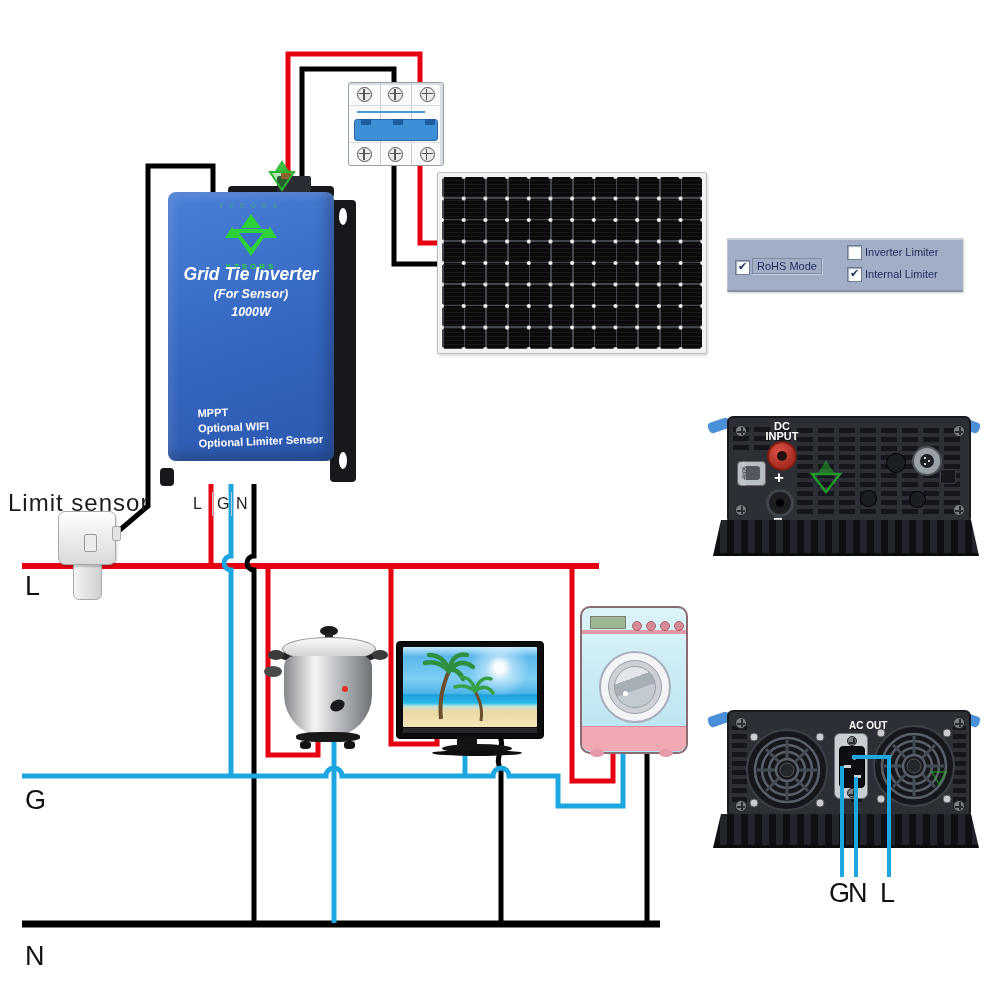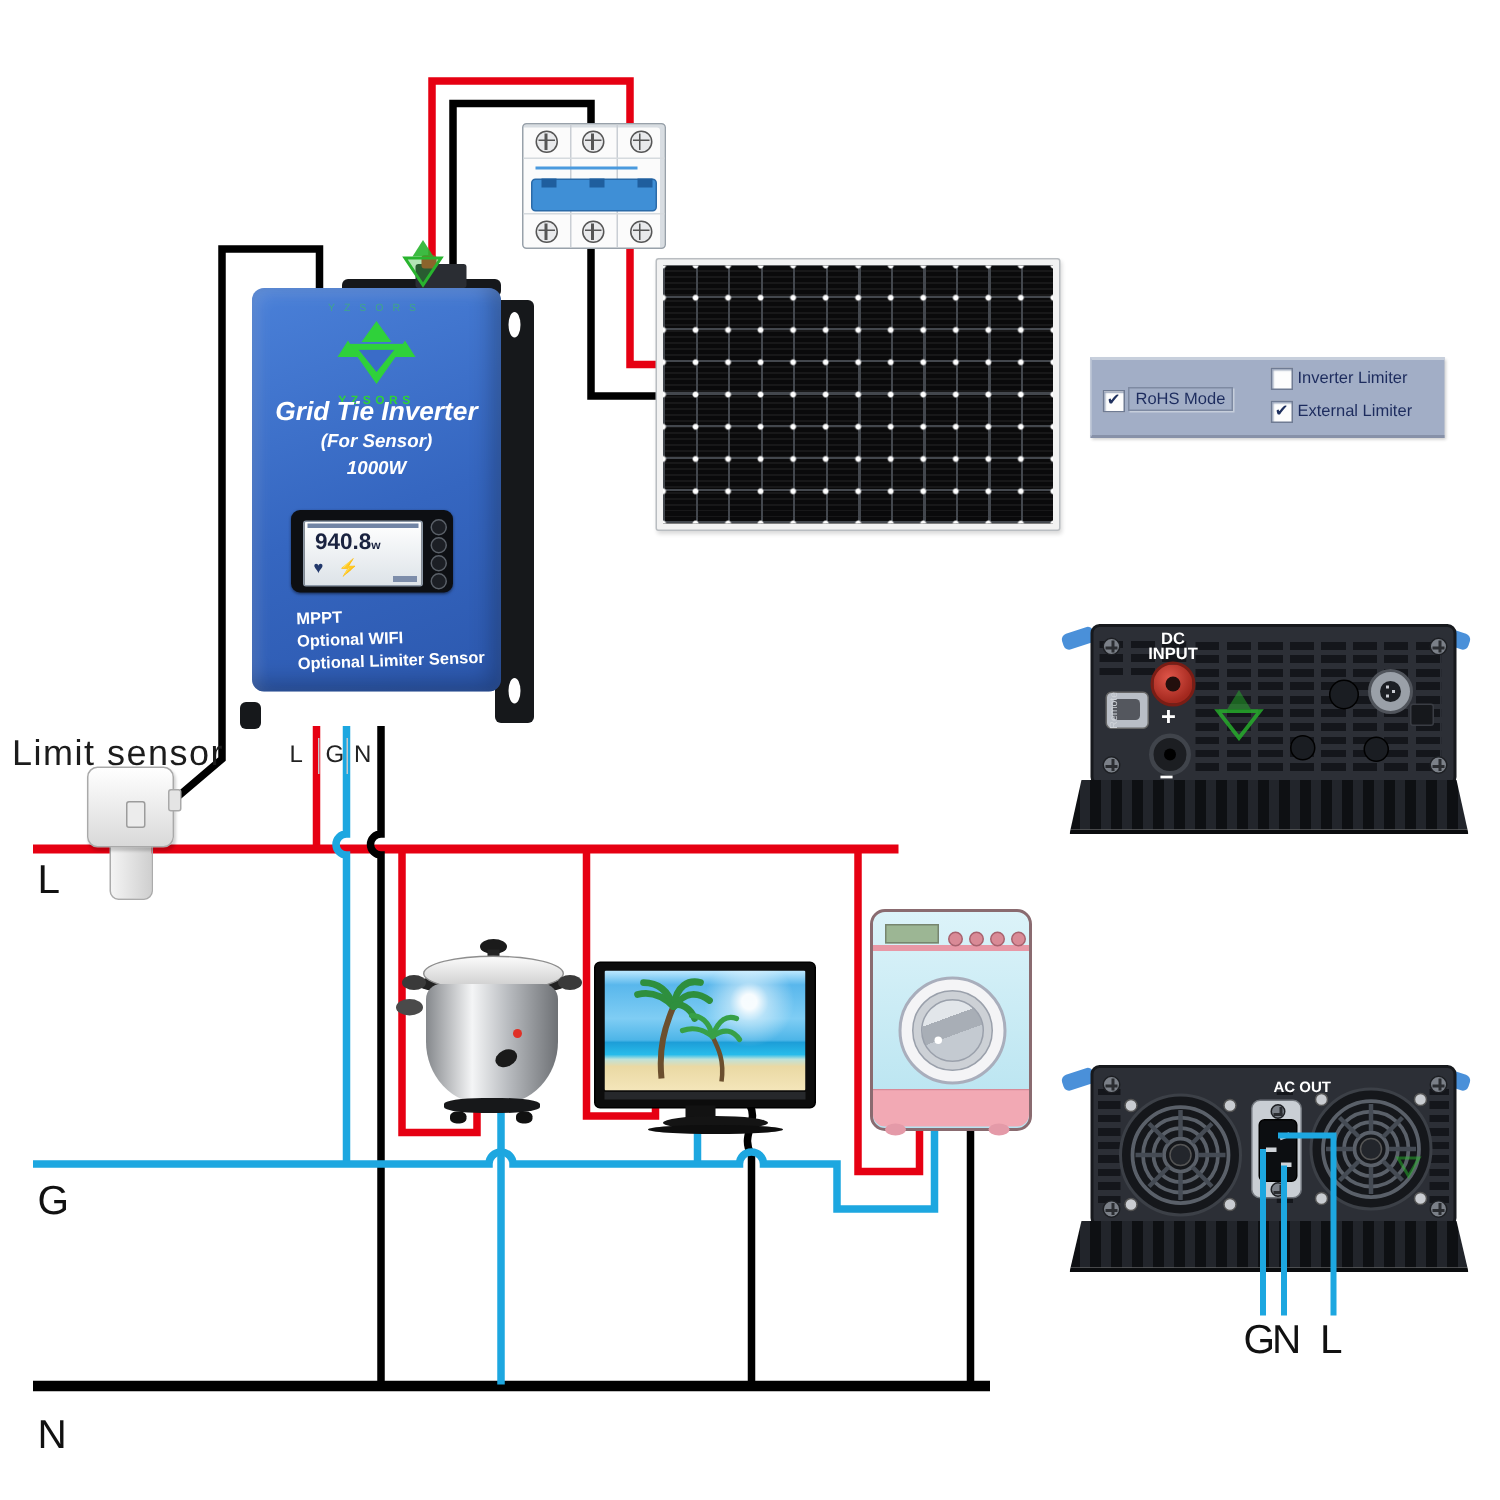--- a/index.html
+++ b/index.html
@@ -177,36 +177,20 @@
       <div class="abs" style="left:7px;top:4px;width:24px;height:15px;background:#3a6cc8;clip-path:polygon(0 0,100% 0,50% 100%)"></div>
     </div>
     <div class="tri" style="left:57px;top:13px;border-left:7px solid transparent;border-right:7px solid transparent;border-bottom:11px solid #2fd13a"></div>
     <div class="tri" style="left:95px;top:13px;border-left:7px solid transparent;border-right:7px solid transparent;border-bottom:11px solid #2fd13a"></div>
     <div class="logo-txt">YZSORS</div>
   </div>
   <div class="inv-text" style="top:72px;font-size:17.5px;font-weight:bold">Grid Tie Inverter</div>
   <div class="inv-text" style="top:95px;font-size:12.5px;font-weight:bold">(For Sensor)</div>
   <div class="inv-text" style="top:113px;font-size:12.5px;font-weight:bold">1000W</div>
 
-  <div class="disp-bezel">
-    <div class="disp-screen">
-      <div class="abs" style="left:2px;top:1px;width:74px;height:3px;background:#34507e;opacity:.7"></div>
-      <div class="abs" style="left:7px;top:5px;font-size:15px;font-weight:bold;color:#1a2340">
-        <span>940.8</span><span style="font-size:8px">w</span>
-      </div>
-      <div class="abs" style="left:6px;top:24px;font-size:11px;color:#22386b;letter-spacing:10px">
-        <span>♥</span><span>⚡</span>
-      </div>
-      <div class="abs" style="right:3px;bottom:2px;width:16px;height:4px;background:#3a527e;opacity:.6"></div>
-    </div>
-    <div class="disp-btn" style="top:6px"></div>
-    <div class="disp-btn" style="top:18px"></div>
-    <div class="disp-btn" style="top:30px"></div>
-    <div class="disp-btn" style="top:42px"></div>
-  </div>
 
   <div class="mppt">
     <div>MPPT</div>
     <div>Optional WIFI</div>
     <div>Optional Limiter Sensor</div>
   </div>
   <div class="certs">
     <span style="font-weight:bold;font-style:italic;letter-spacing:-1px">FC</span>&nbsp;
     <span style="letter-spacing:2px">CE</span>&nbsp;
     <span>Grid</span>
@@ -218,21 +202,21 @@
 <div class="abs" style="left:236px;top:495px;font-size:16px;color:#222">N</div>
 <div class="abs term-sep" style="left:212px"></div>
 <div class="abs term-sep" style="left:231px"></div>
 
 <div class="abs swpanel">
   <div class="cbx" style="left:7px;top:20px">✔</div>
   <div class="cbl boxed" style="left:24px;top:18px">RoHS Mode</div>
   <div class="cbx" style="left:119px;top:5px"></div>
   <div class="cbl" style="left:137px;top:6px">Inverter Limiter</div>
   <div class="cbx" style="left:119px;top:27px">✔</div>
-  <div class="cbl" style="left:137px;top:28px">External Limiter</div>
+  <div class="cbl" style="left:137px;top:28px">Internal Limiter</div>
 </div>
 
 <div class="abs" style="left:8px;top:489px;font-size:24px;color:#1c1c1c;letter-spacing:1px">Limit sensor</div>
 <div class="abs sens-jaw"></div>
 <div class="abs sens-body"></div>
 <div class="abs sens-slot"></div>
 <div class="abs" style="left:112px;top:526px;width:7px;height:13px;background:#e4e4e4;border:1px solid #a9a9a9;border-radius:2px"></div>
 
 <div class="lbl" style="left:25px;top:571px">L</div>
 <div class="lbl" style="left:25px;top:785px">G</div>

